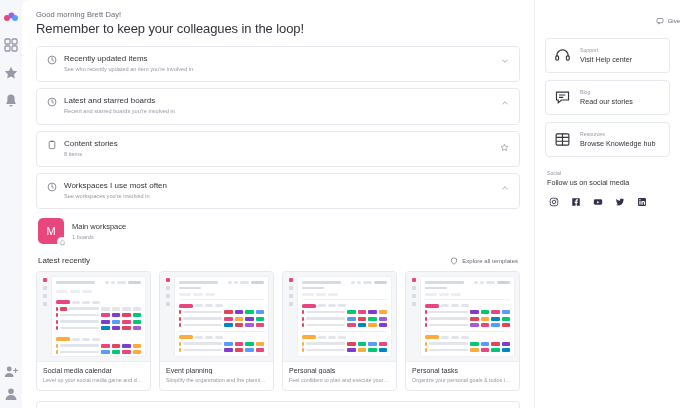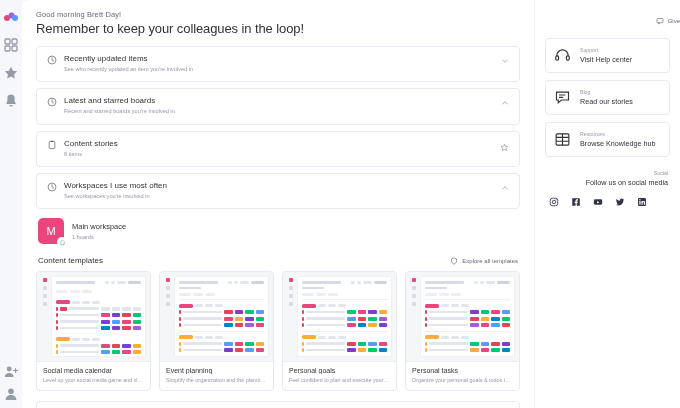--- a/index.html
+++ b/index.html
@@ -143,21 +143,21 @@
   .side-card {
     border: 1px solid #e6e9ef; border-radius: 4px;
     background: #fff; padding: 8px 8px;
     display: flex; align-items: center; gap: 9px;
     margin-bottom: 7px; cursor: pointer;
   }
   .side-ico { width: 17px; height: 17px; color: #323338; flex: 0 0 17px; }
   .side-ico svg { display:block; }
   .side-kicker { font-size: 5.2px; color: #9699a6; }
   .side-title { font-size: 7.2px; color: #323338; margin-top: 2px; }
-  .side-social { padding: 6px 2px 0 2px; text-align: right; }
+  .side-social { padding: 6px 2px 0 2px; }
   .social-icons { display: flex; gap: 12px; margin-top: 10px; padding: 0 2px; }
   .social-icons span { width: 10px; height: 10px; color: #32334a; cursor: pointer; }
   .social-icons svg { display:block; }
 
   
   .feedback {
     position: absolute; top: 17px; right: 0px;
     display: flex; align-items: center; gap: 4px; cursor: pointer;
   }
   .feedback svg { width: 8px; height: 8px; color: #676879; display:block; }
@@ -314,21 +314,21 @@
           </span>
         </div>
         <div>
           <div class="ws-name">Main workspace</div>
           <div class="ws-count">1 boards</div>
         </div>
       </div>
 
       <div class="tpl-wrap">
         <div class="tpl-head">
-          <div class="tpl-head-title">Content templates</div>
+          <div class="tpl-head-title">Latest recently</div>
           <div class="tpl-explore">
             <svg viewBox="0 0 16 16" fill="none" stroke="currentColor" stroke-width="1.3">
                 <path d="M8 1.8l5 1.9v4c0 3.2-2.2 5.4-5 6.5-2.8-1.1-5-3.3-5-6.5v-4z"></path>
               </svg>
             <span>Explore all templates</span>
           </div>
         </div>
 
         <div class="tpl-grid">
 

